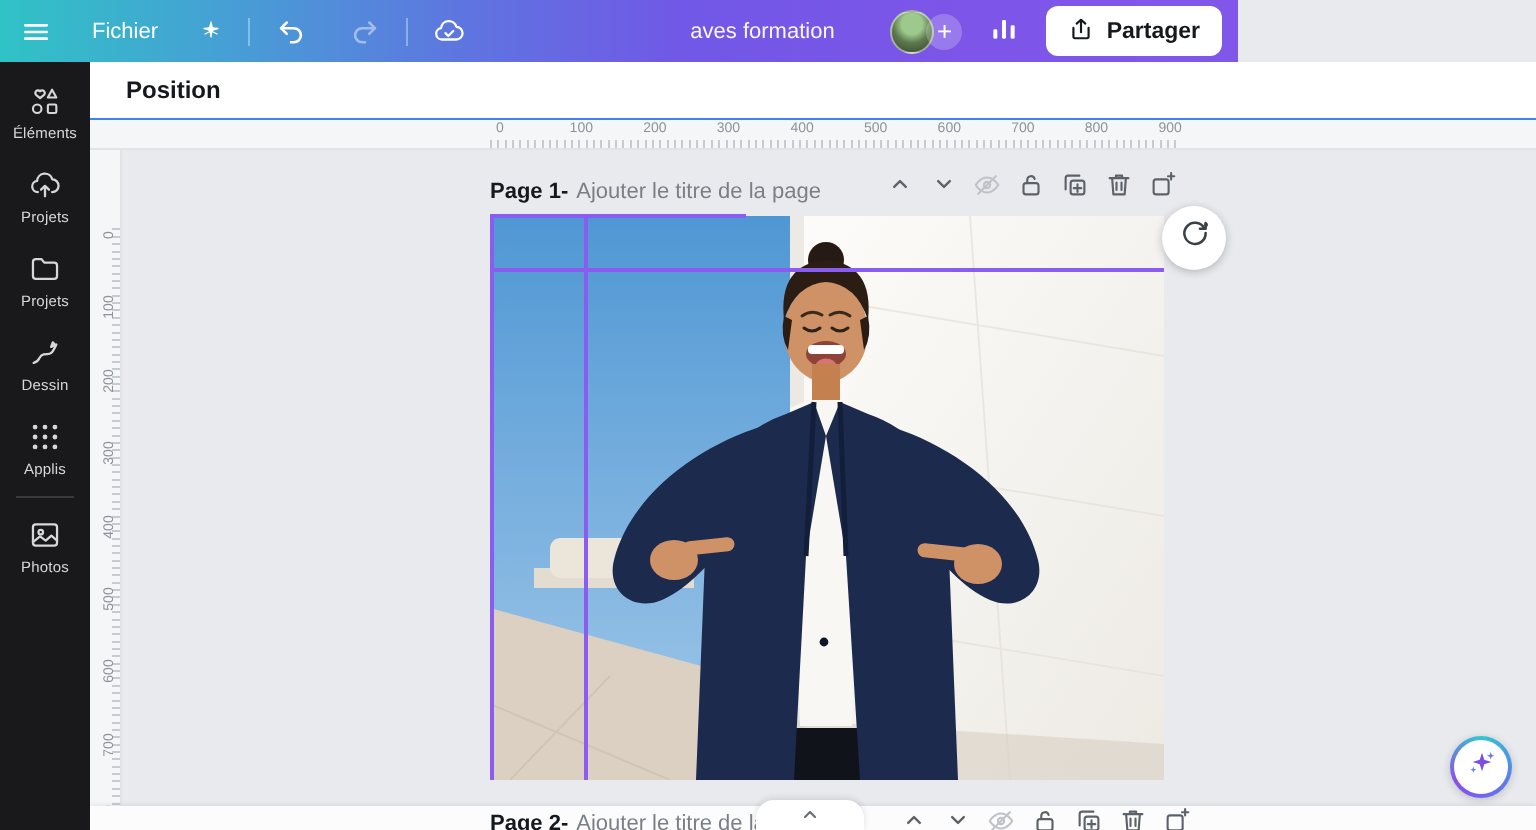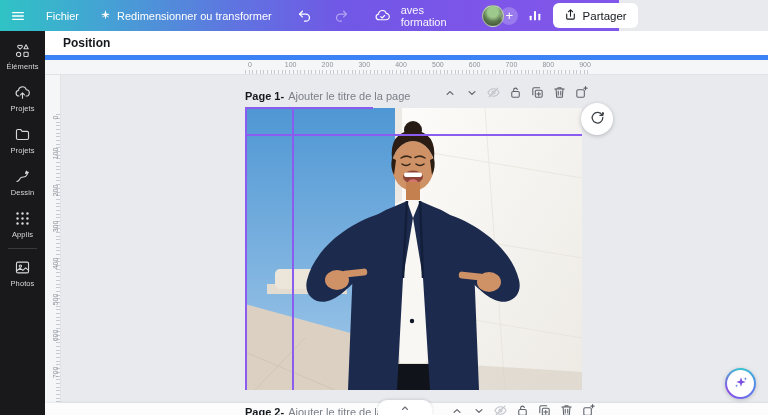--- a/index.html
+++ b/index.html
@@ -14,35 +14,35 @@
   .tb-sep { width:1px; height:14px; background:rgba(255,255,255,.35); margin:0 2px; }
   .tb-right { margin-left:auto; display:flex; align-items:center; gap:6px; padding-right:8px; }
   .doc-title { font-size:11px; margin-right:22px; opacity:.95; }
   .avatar-grp { display:flex; align-items:center; }
   .avatar { width:22px; height:22px; border-radius:50%;
     background:radial-gradient(circle at 50% 30%,#9ec98d 0 30%,#5d7a4f 55%,#32402c 100%); border:1px solid rgba(255,255,255,.5); }
   .plus-badge { width:18px; height:18px; border-radius:50%; background:rgba(255,255,255,.22); color:#fff;
     display:flex; align-items:center; justify-content:center; font-size:13px; margin-left:-4px; }
   .chart-btn { width:30px; height:26px; display:flex; align-items:center; justify-content:center; border-radius:4px; }
   .share-btn { background:#fff; color:#15191d; border:none; border-radius:6px; height:25px; padding:0 11px;
-    font-size:11.5px; font-weight:normal; display:flex; align-items:center; gap:6px; cursor:pointer; }
+    font-size:11.5px; font-weight:bold; display:flex; align-items:center; gap:6px; cursor:pointer; }
   .dim { opacity:.45; }
 
   
   .sidebar { position:absolute; left:0; top:31px; width:45px; height:384px; background:#19191c; z-index:40;
     display:flex; flex-direction:column; align-items:stretch; padding-top:4px; }
   .sb-item { height:42px; display:flex; flex-direction:column; align-items:center; justify-content:center;
     gap:3px; color:#d6d7d9; cursor:pointer; }
   .sb-item svg { display:block; }
   .sb-label { font-size:7.5px; letter-spacing:.1px; }
   .sb-divider { height:1px; background:#3a3a3e; margin:3px 8px; }
 
   
   .toolbar { position:absolute; left:45px; top:31px; width:723px; height:29px; background:#fff;
-    border-bottom:5px solid #3b82f6; display:flex; align-items:center; z-index:30; }
+    border-bottom:1px solid #3b82f6; display:flex; align-items:center; z-index:30; }
   .pos-label { font-size:12px; font-weight:bold; color:#15191d; margin-left:18px; cursor:pointer; }
 
   .workspace { position:absolute; left:45px; top:60px; width:723px; height:355px; background:#e9eaee; overflow:hidden; }
 
   
   .hruler { position:absolute; left:0; top:0; width:723px; height:15px; background:#f5f6f8; border-bottom:1px solid #e1e3e7; z-index:5; }
   .hruler .num { position:absolute; top:1px; font-size:7px; color:#8e939b; }
   .hticks { position:absolute; left:200px; bottom:0; width:345px; height:4px;
     background:repeating-linear-gradient(90deg,#c6cad1 0 1px,transparent 1px 3.68px); }
   .vruler { position:absolute; left:0; top:15px; width:16px; height:340px; background:#f5f6f8; border-right:1px solid #e1e3e7; z-index:5; }
@@ -95,21 +95,20 @@
   <div class="tb-btn">
     <span>Fichier</span>
   </div>
   <div class="tb-btn">
     <span>
       <svg width="13" height="13" viewBox="0 0 24 24" fill="#fff">
           <path d="M12 2l1.8 6.2L20 10l-6.2 1.8L12 18l-1.8-6.2L4 10l6.2-1.8z"></path>
           <path d="M12 6v12M6 9l12 6M18 9L6 15" stroke="#fff" stroke-width="1.2"></path>
         </svg>
     </span>
-    <span>Redimensionner ou transformer</span>
   </div>
   <div class="tb-sep"></div>
   <div class="tb-btn">
     <span>
       <svg width="17" height="17" viewBox="0 0 24 24" fill="none" stroke="#fff" stroke-width="1.8" stroke-linecap="round" stroke-linejoin="round">
           <path d="M9 14L5 10l4-4"></path>
           <path d="M5 10h9a5 5 0 0 1 0 10h-2"></path>
         </svg>
     </span>
   </div>

